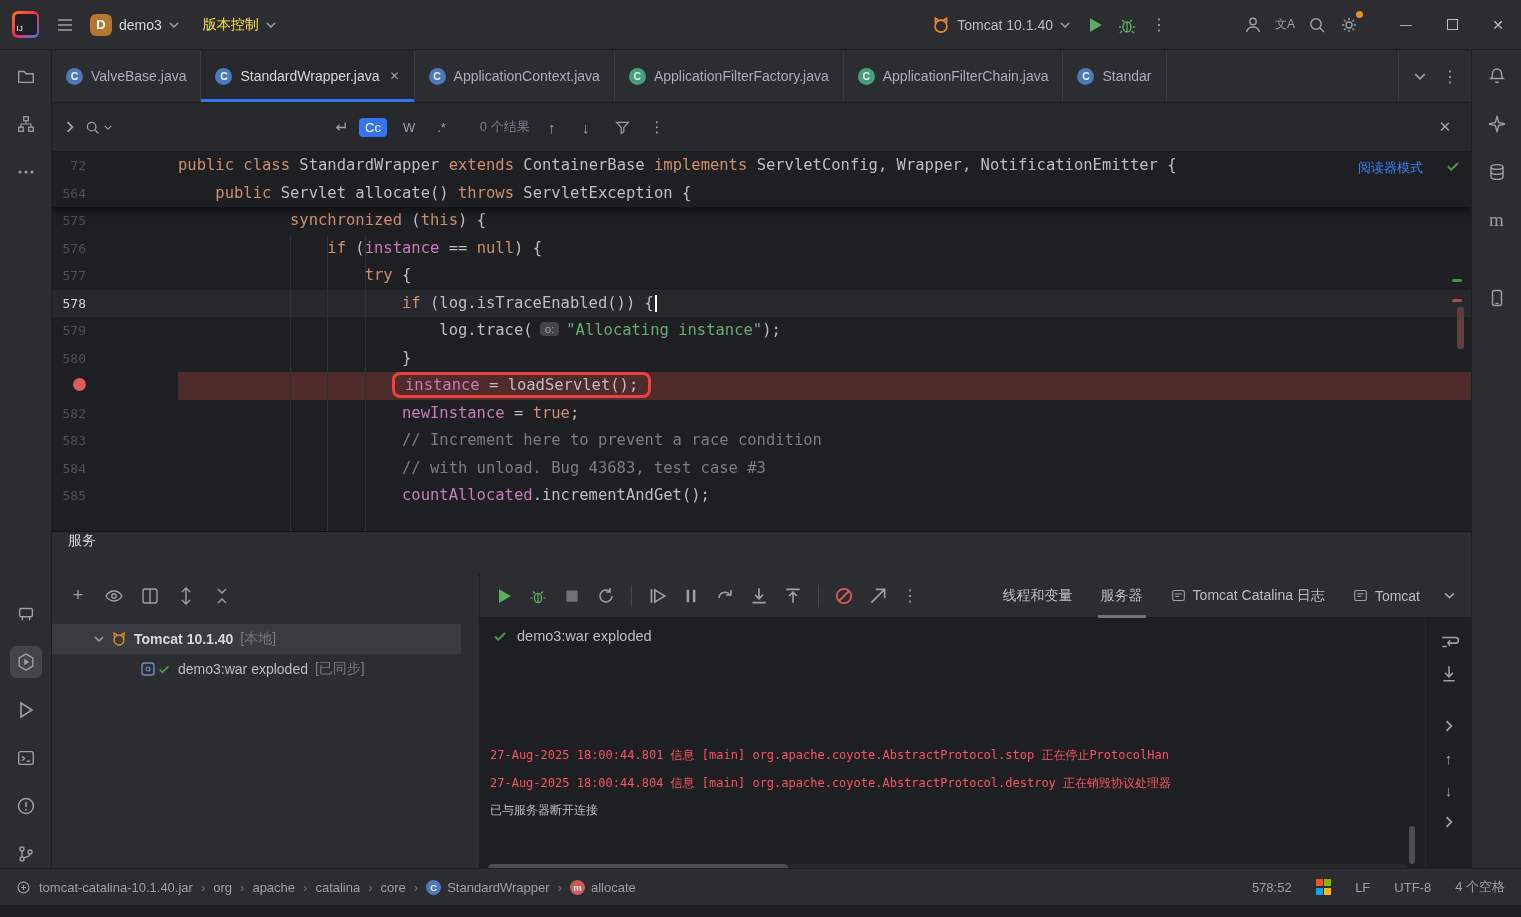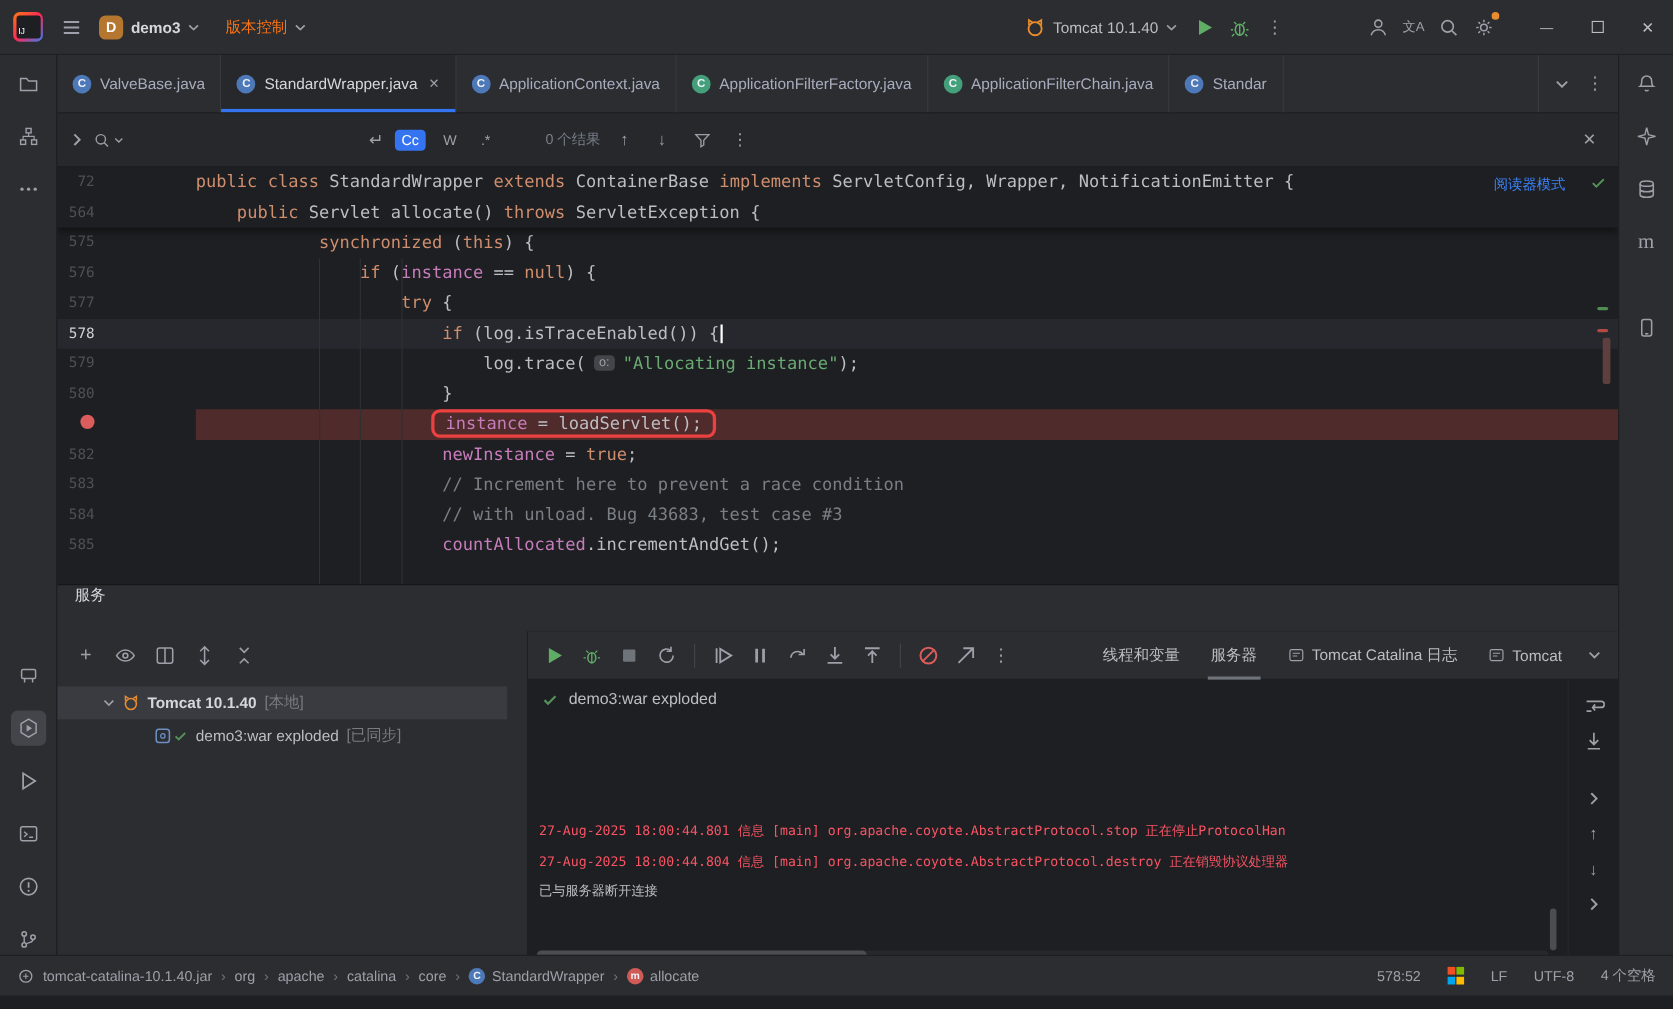--- a/index.html
+++ b/index.html
@@ -7,22 +7,22 @@
 #app{position:relative;width:1521px;height:917px;background:#1e1f22;font-family:"Liberation Sans",sans-serif;color:#bcbec4;overflow:hidden;font-size:14px}
 svg{display:block}
 .ic{width:20px;height:20px;color:#9da0a8}
 .icbtn{display:flex;align-items:center;justify-content:center;width:32px;height:32px;border-radius:6px;color:#9da0a8;cursor:default}
 
 .titlebar{position:absolute;left:0;top:0;width:100%;height:50px;background:#2b2d30;display:flex;align-items:center;padding-left:12px;border-bottom:1px solid #1e1f22;z-index:9}
 .logo{width:27px;height:27px;border-radius:6px;background:linear-gradient(135deg,#f97a12,#fe2857 50%,#357df0);display:flex;align-items:center;justify-content:center;margin-right:10px}
 .logo-inner{width:22px;height:21px;background:#1e1f22;border-radius:3px;color:#fff;font-size:8px;font-weight:normal;display:flex;align-items:flex-end;padding:2px}
 .chip{display:flex;align-items:center;gap:7px;padding:5px 9px;border-radius:6px}
 .proj-badge{width:22px;height:22px;border-radius:6px;background:#b5762f;color:#fff;font-weight:bold;font-size:13px;display:flex;align-items:center;justify-content:center}
-.proj-name{color:#d5d7dd;font-weight:700;font-size:14px}
-.dim{color:#f97316}
+.proj-name{color:#d5d7dd;font-weight:400;font-size:14px}
+.dim{color:#fde047}
 .tb-gap{flex:1}
 .win-btn{width:46px;height:49px;display:flex;align-items:center;justify-content:center;color:#bcbec4;font-size:14px}
 .maxbox{width:11px;height:11px;border:1.4px solid #bcbec4}
 .gear-wrap{position:relative}
 .gear-dot{position:absolute;top:2px;right:2px;width:7px;height:7px;border-radius:50%;background:#e88c2d}
 
 .stripe{position:absolute;top:50px;bottom:37px;width:52px;background:#2b2d30;display:flex;flex-direction:column;align-items:center;padding:10px 0;gap:16px;z-index:8}
 .stripe.left{left:0;border-right:1px solid #1e1f22}
 .stripe.right{right:0;width:50px;border-left:1px solid #1e1f22}
 .stripe-spacer{flex:1}
@@ -36,21 +36,21 @@
 .classicon{width:17px;height:17px;border-radius:50%;background:#4e79b8;color:#eef2f8;font-size:10.5px;font-weight:bold;display:flex;align-items:center;justify-content:center;flex:0 0 auto}
 .classicon.teal{background:#43a07a}
 .tab-close{margin-left:2px;color:#9da0a8;font-size:12px}
 .tabbar-right{margin-left:auto;display:flex;align-items:center;gap:4px;padding:0 8px;border-left:1px solid #393b40}
 .glyphbtn{color:#9da0a8;font-size:16px;width:26px;text-align:center}
 
 .searchbar{position:absolute;left:52px;top:103px;right:50px;height:49px;background:#26282b;border-bottom:1px solid #1b1c1f;display:flex;align-items:center;padding:0 14px;gap:10px;z-index:6}
 .search-input{background:transparent;border:none;outline:none;color:#d5d7dd;width:200px;height:28px;font-size:14px;font-family:"Liberation Sans",sans-serif}
 .toggle{padding:2px 6px;border-radius:4px;font-size:13px;color:#9da0a8}
 .toggle.on{background:#3574f0;color:#fff}
-.results{color:#787f8a;font-size:13px;margin-left:34px}
+.results{color:#787f8a;font-size:13px;margin-left:18px}
 .arrowbtn{color:#9da0a8;font-size:15px;width:24px;text-align:center}
 
 .stickies{position:absolute;left:52px;top:152px;right:50px;height:55px;background:#1e1f22;box-shadow:0 4px 7px rgba(0,0,0,.45);z-index:5}
 .codearea{position:absolute;left:52px;top:207px;right:50px;bottom:386px;background:#1e1f22;overflow:hidden;font-family:"DejaVu Sans Mono",monospace;font-size:15.5px;z-index:4}
 .code-row{display:flex;height:27.5px;line-height:27.5px;font-family:"DejaVu Sans Mono",monospace;font-size:15.5px;white-space:pre}
 .gutter{flex:0 0 126px;text-align:right;padding-right:92px;color:#4d5157;font-size:13px}
 .ctext{flex:1;white-space:pre}
 .tk-k{color:#cf8e6d}
 .tk-p{color:#bcbec4}
 .tk-f{color:#c77dbb}

